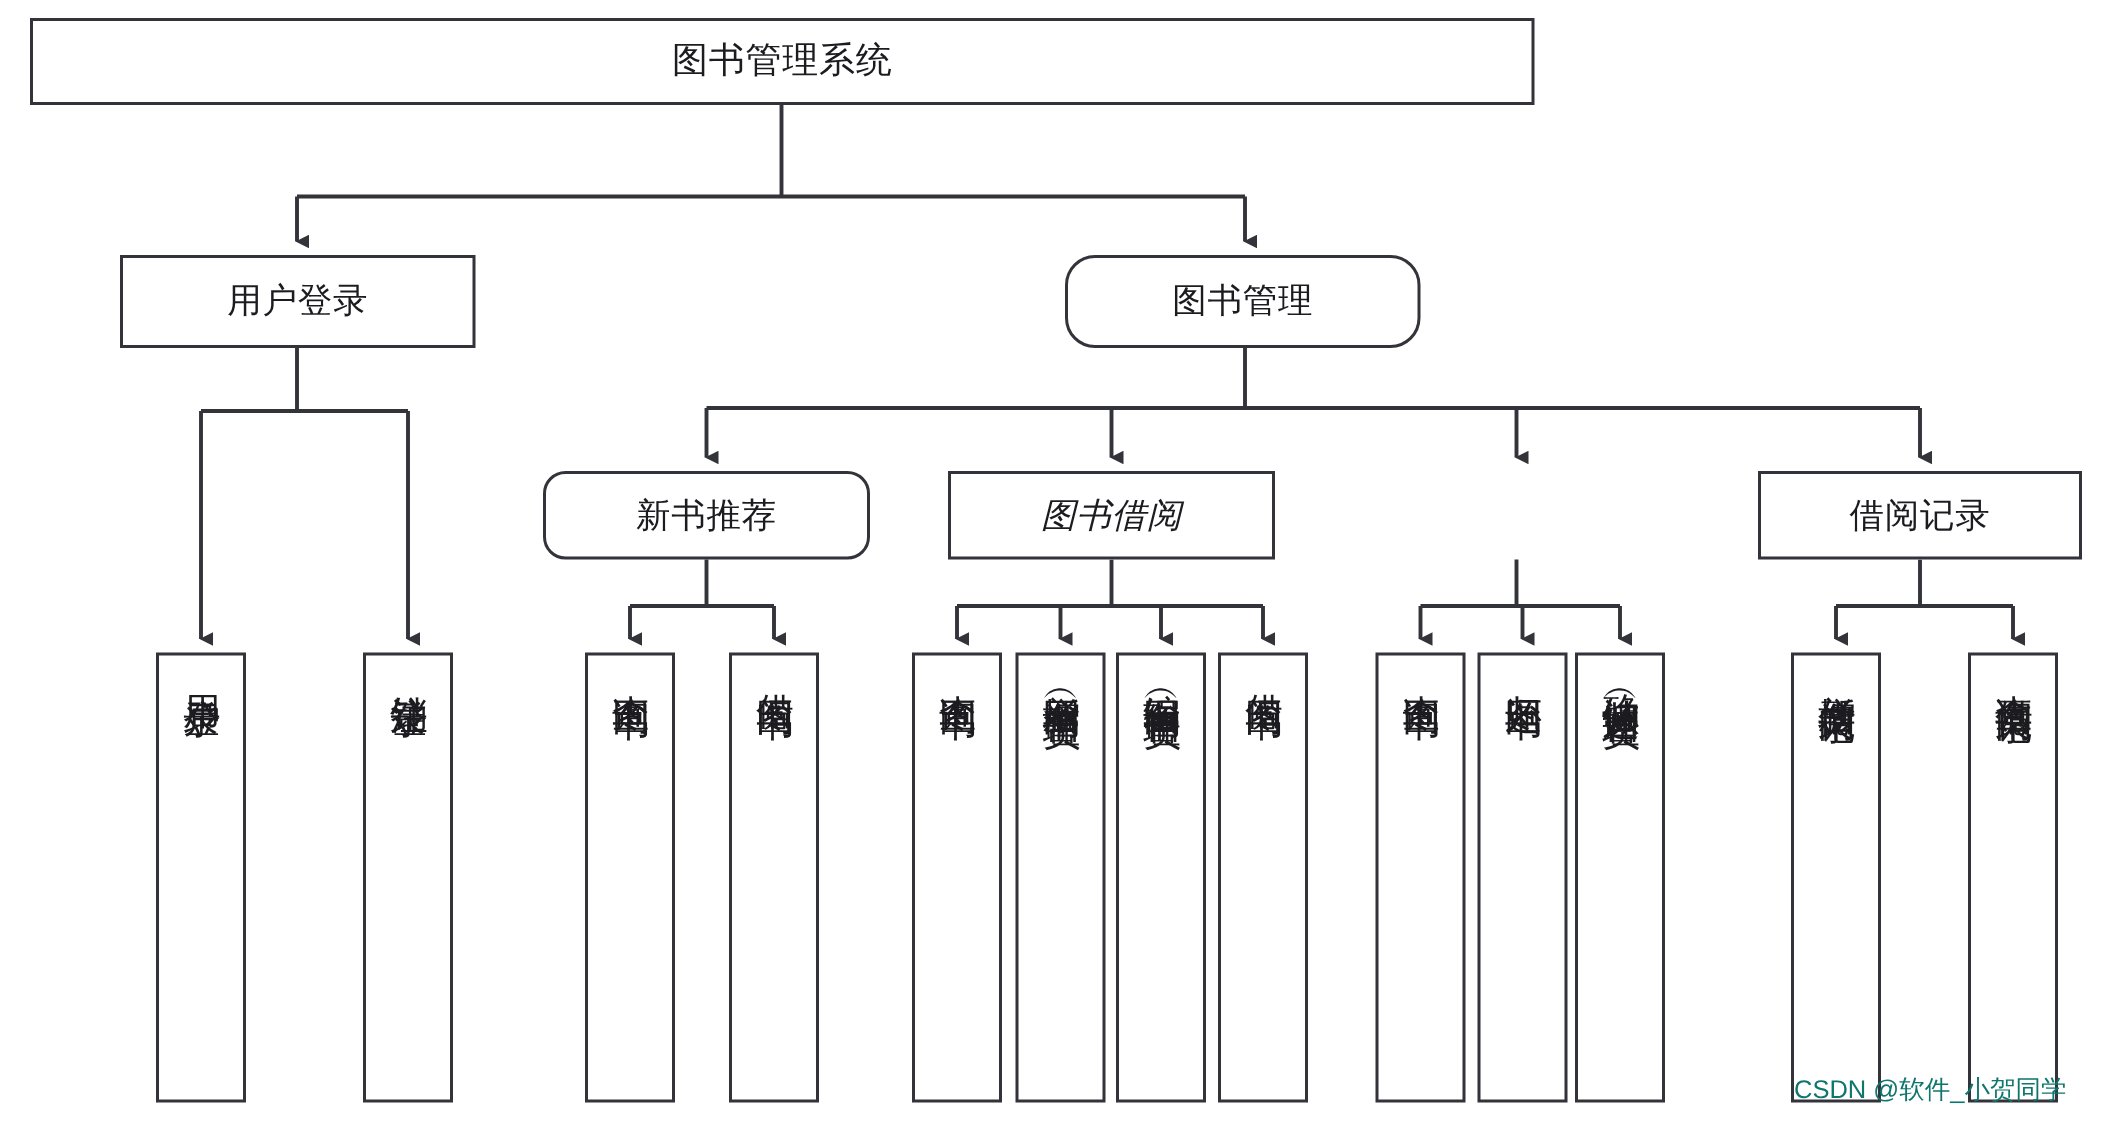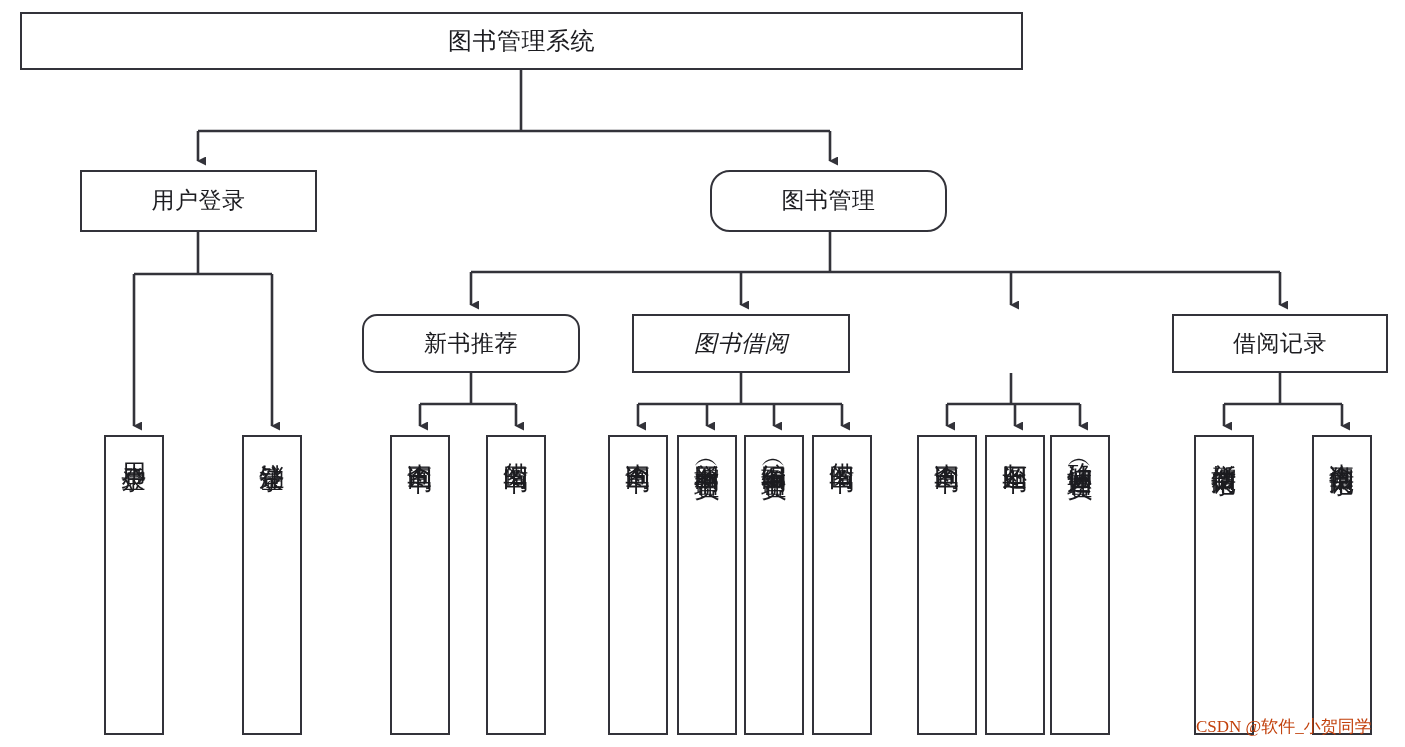--- a/index.html
+++ b/index.html
@@ -60,24 +60,24 @@
     font-size: 25px;
     line-height: 1.05;
     letter-spacing: 2px;
     white-space: nowrap;
   }
   .watermark {
     position: absolute;
     left: 1196px;
     top: 715px;
     font-size: 17px;
-    color: #c2410c;
+    color: #0f766e;
     white-space: nowrap;
     z-index: 5;
-    font-family: Liberation Serif, serif;
+    font-family: Liberation Sans, sans-serif;
   }
 </style>
 </head>
 <body>
 
 <div id="diagram-root">
 
   <svg id="connectors" viewBox="0 0 1405 747" xmlns="http://www.w3.org/2000/svg">
     <defs>
       <marker id="arrowhead" markerWidth="9" markerHeight="9" refX="4.5" refY="8" orient="auto" markerUnits="userSpaceOnUse">

